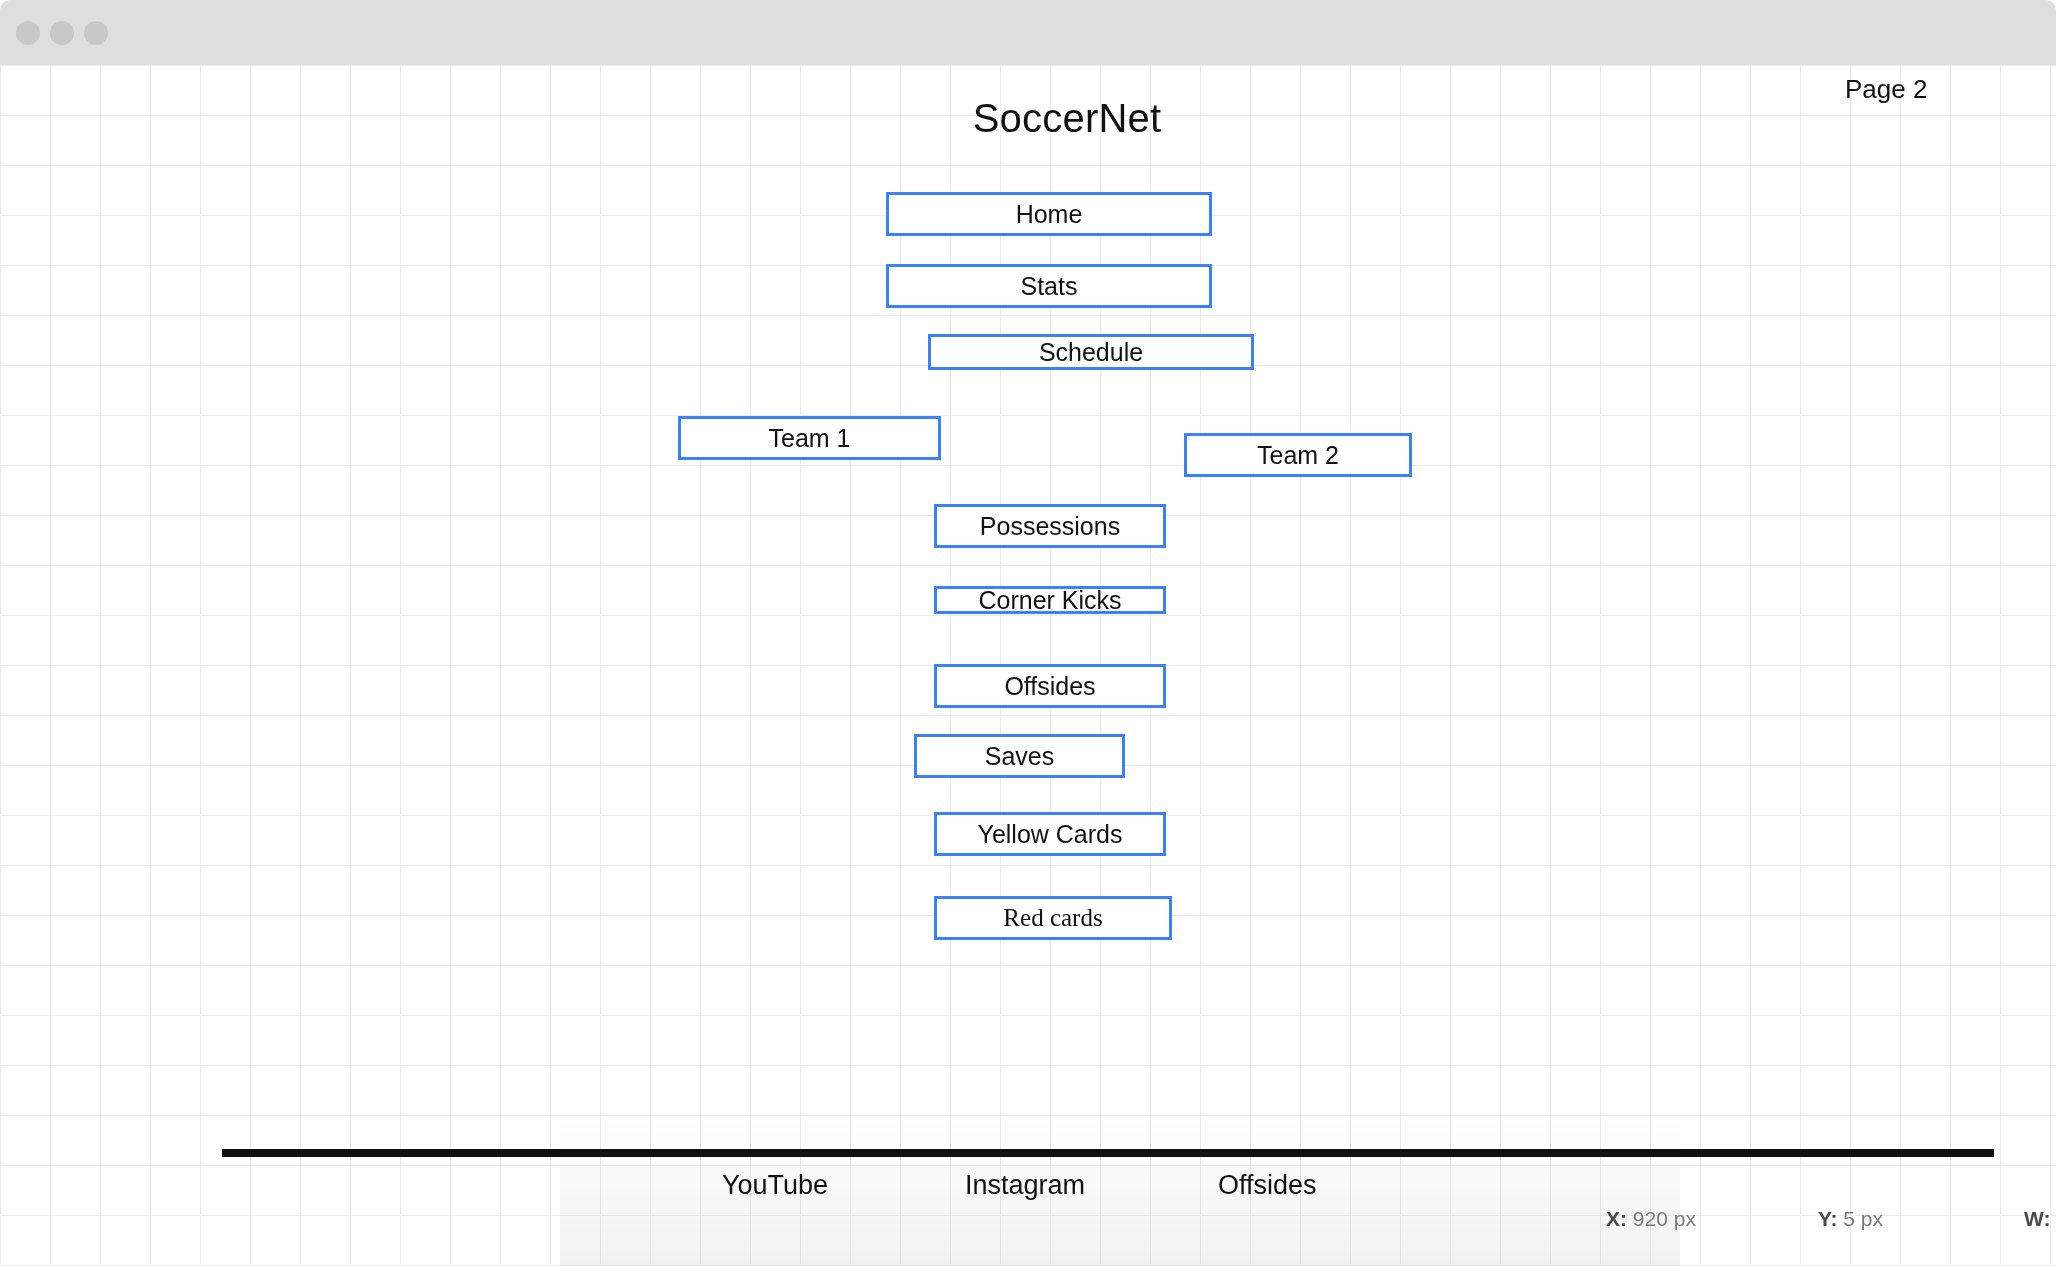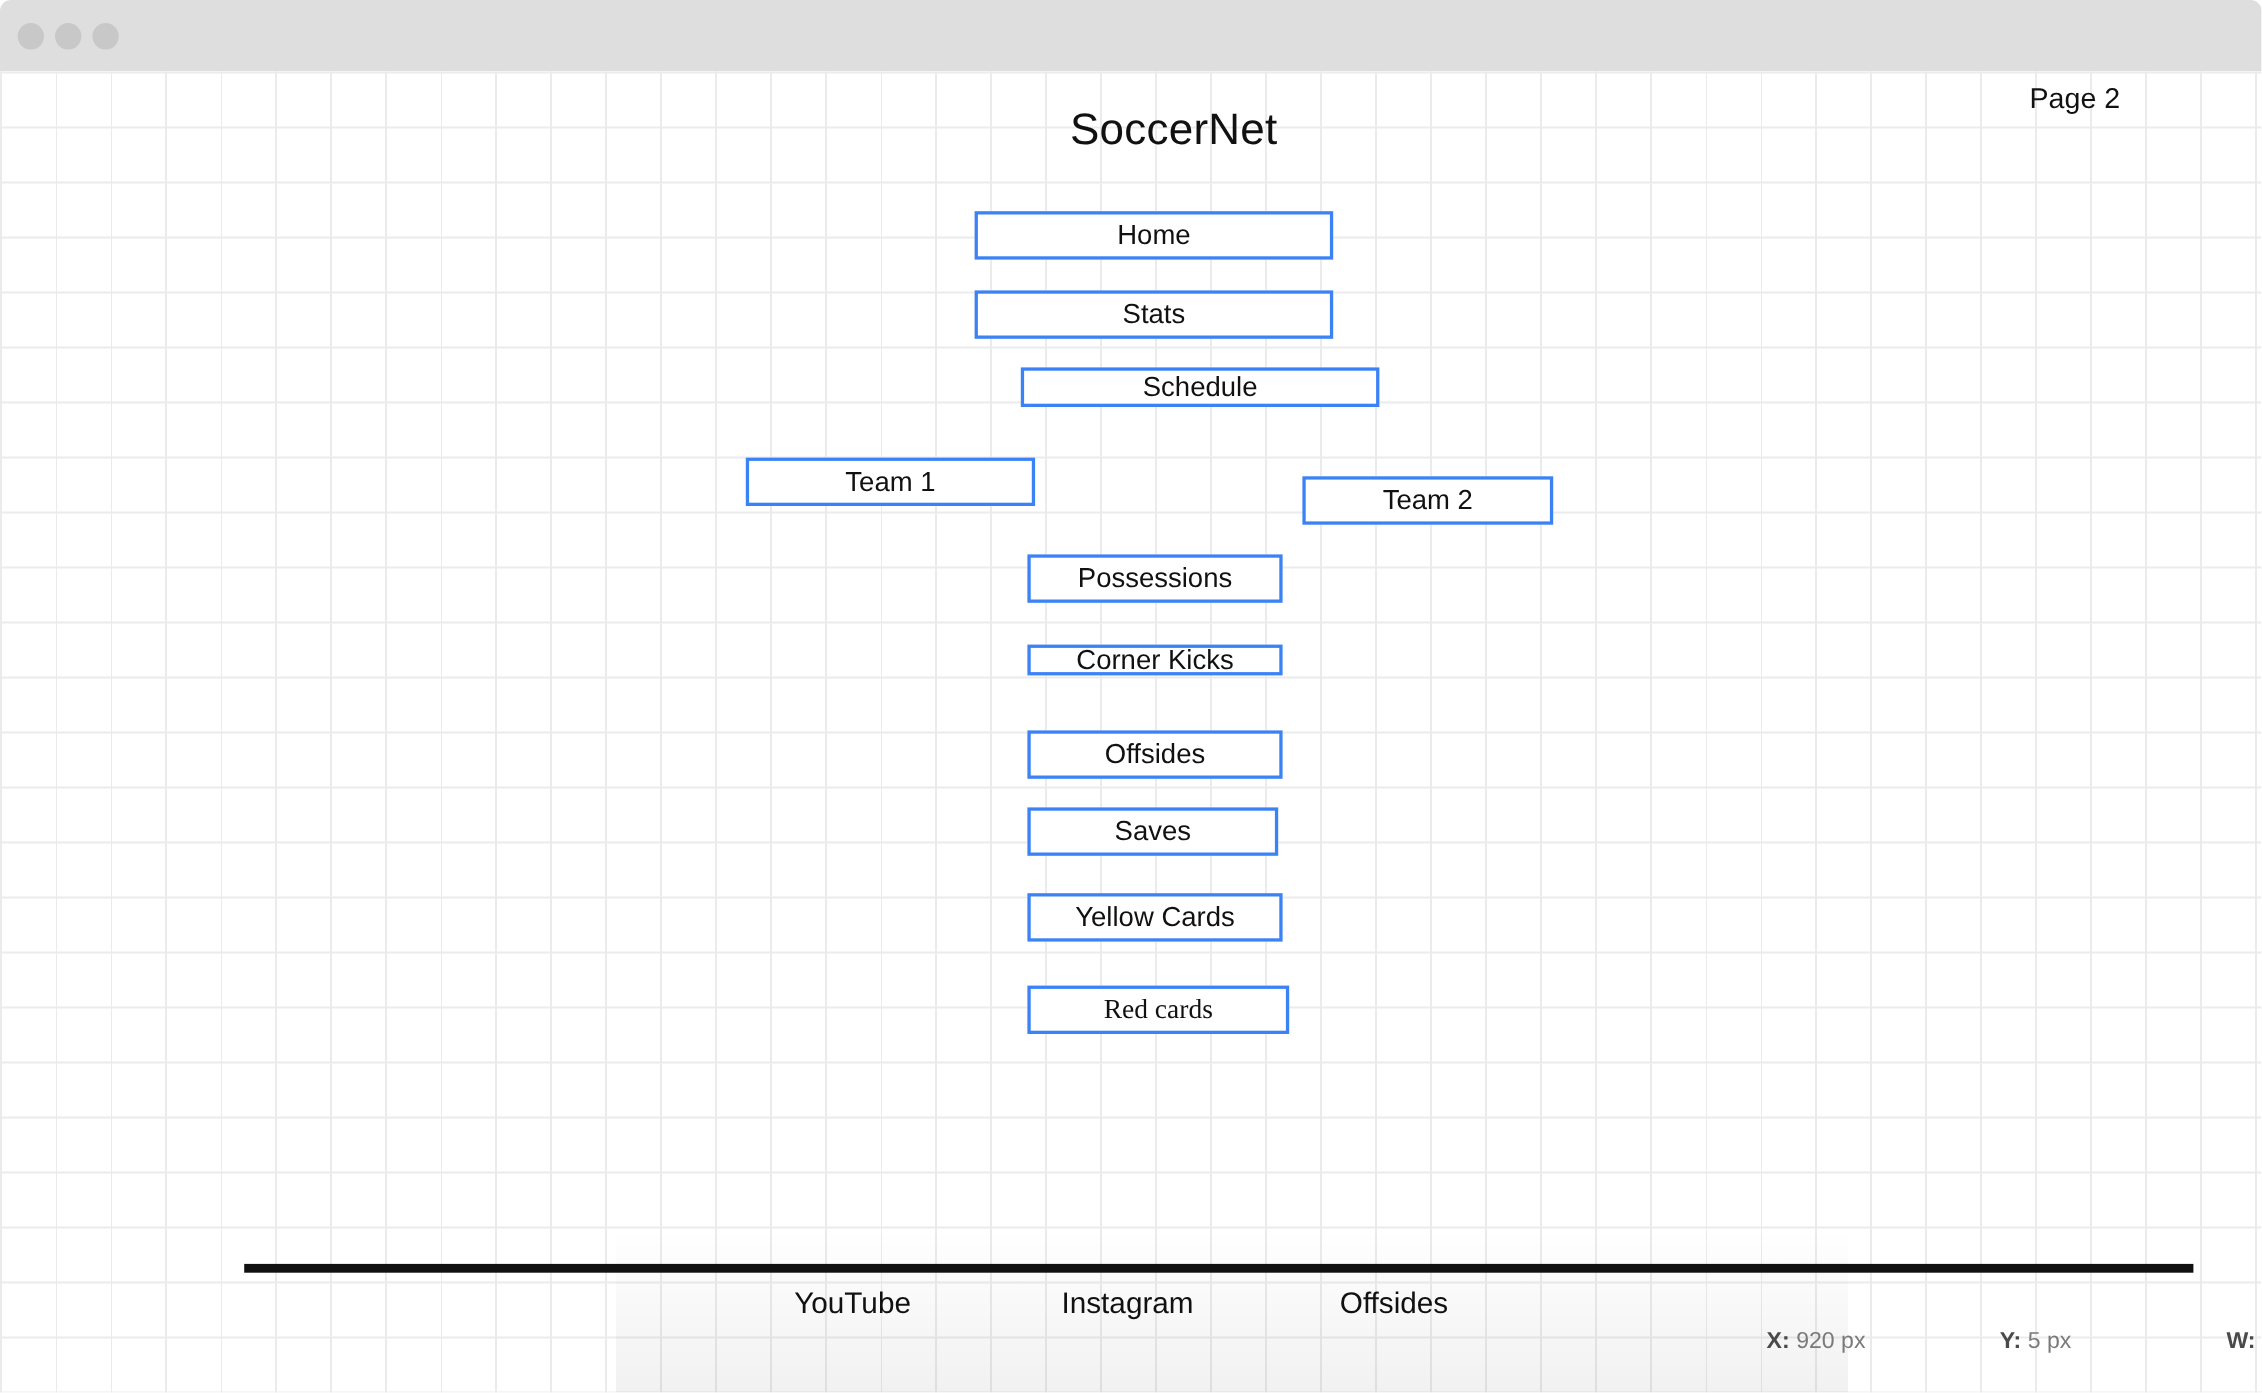--- a/index.html
+++ b/index.html
@@ -124,21 +124,21 @@
   .nav-schedule { left: 886px; top: 334px; width: 326px; height: 36px; margin-left: 42px; }
 
   
   .team-1 { left: 678px; top: 416px; width: 263px; height: 44px; }
   .team-2 { left: 1184px; top: 416px; width: 228px; height: 44px; margin-top: 17px; }
 
   
   .stat-possessions  { left: 934px; top: 504px;  width: 232px; height: 44px; }
   .stat-corner-kicks { left: 934px; top: 586px;  width: 232px; height: 28px; }
   .stat-offsides     { left: 934px; top: 664px;  width: 232px; height: 44px; }
-  .stat-saves        { left: 934px; top: 734px;  width: 228px; height: 44px; }
+  .stat-saves        { left: 914px; top: 734px;  width: 211px; height: 44px; }
   .stat-yellow-cards { left: 934px; top: 812px;  width: 232px; height: 44px; }
   .stat-red-cards    { left: 934px; top: 896px;  width: 238px; height: 44px; font-family: Liberation Serif, serif; }
 
   
   .footer-divider {
     position: absolute;
     left: 222px;
     top: 1149px;
     width: 1772px;
     height: 8px;

